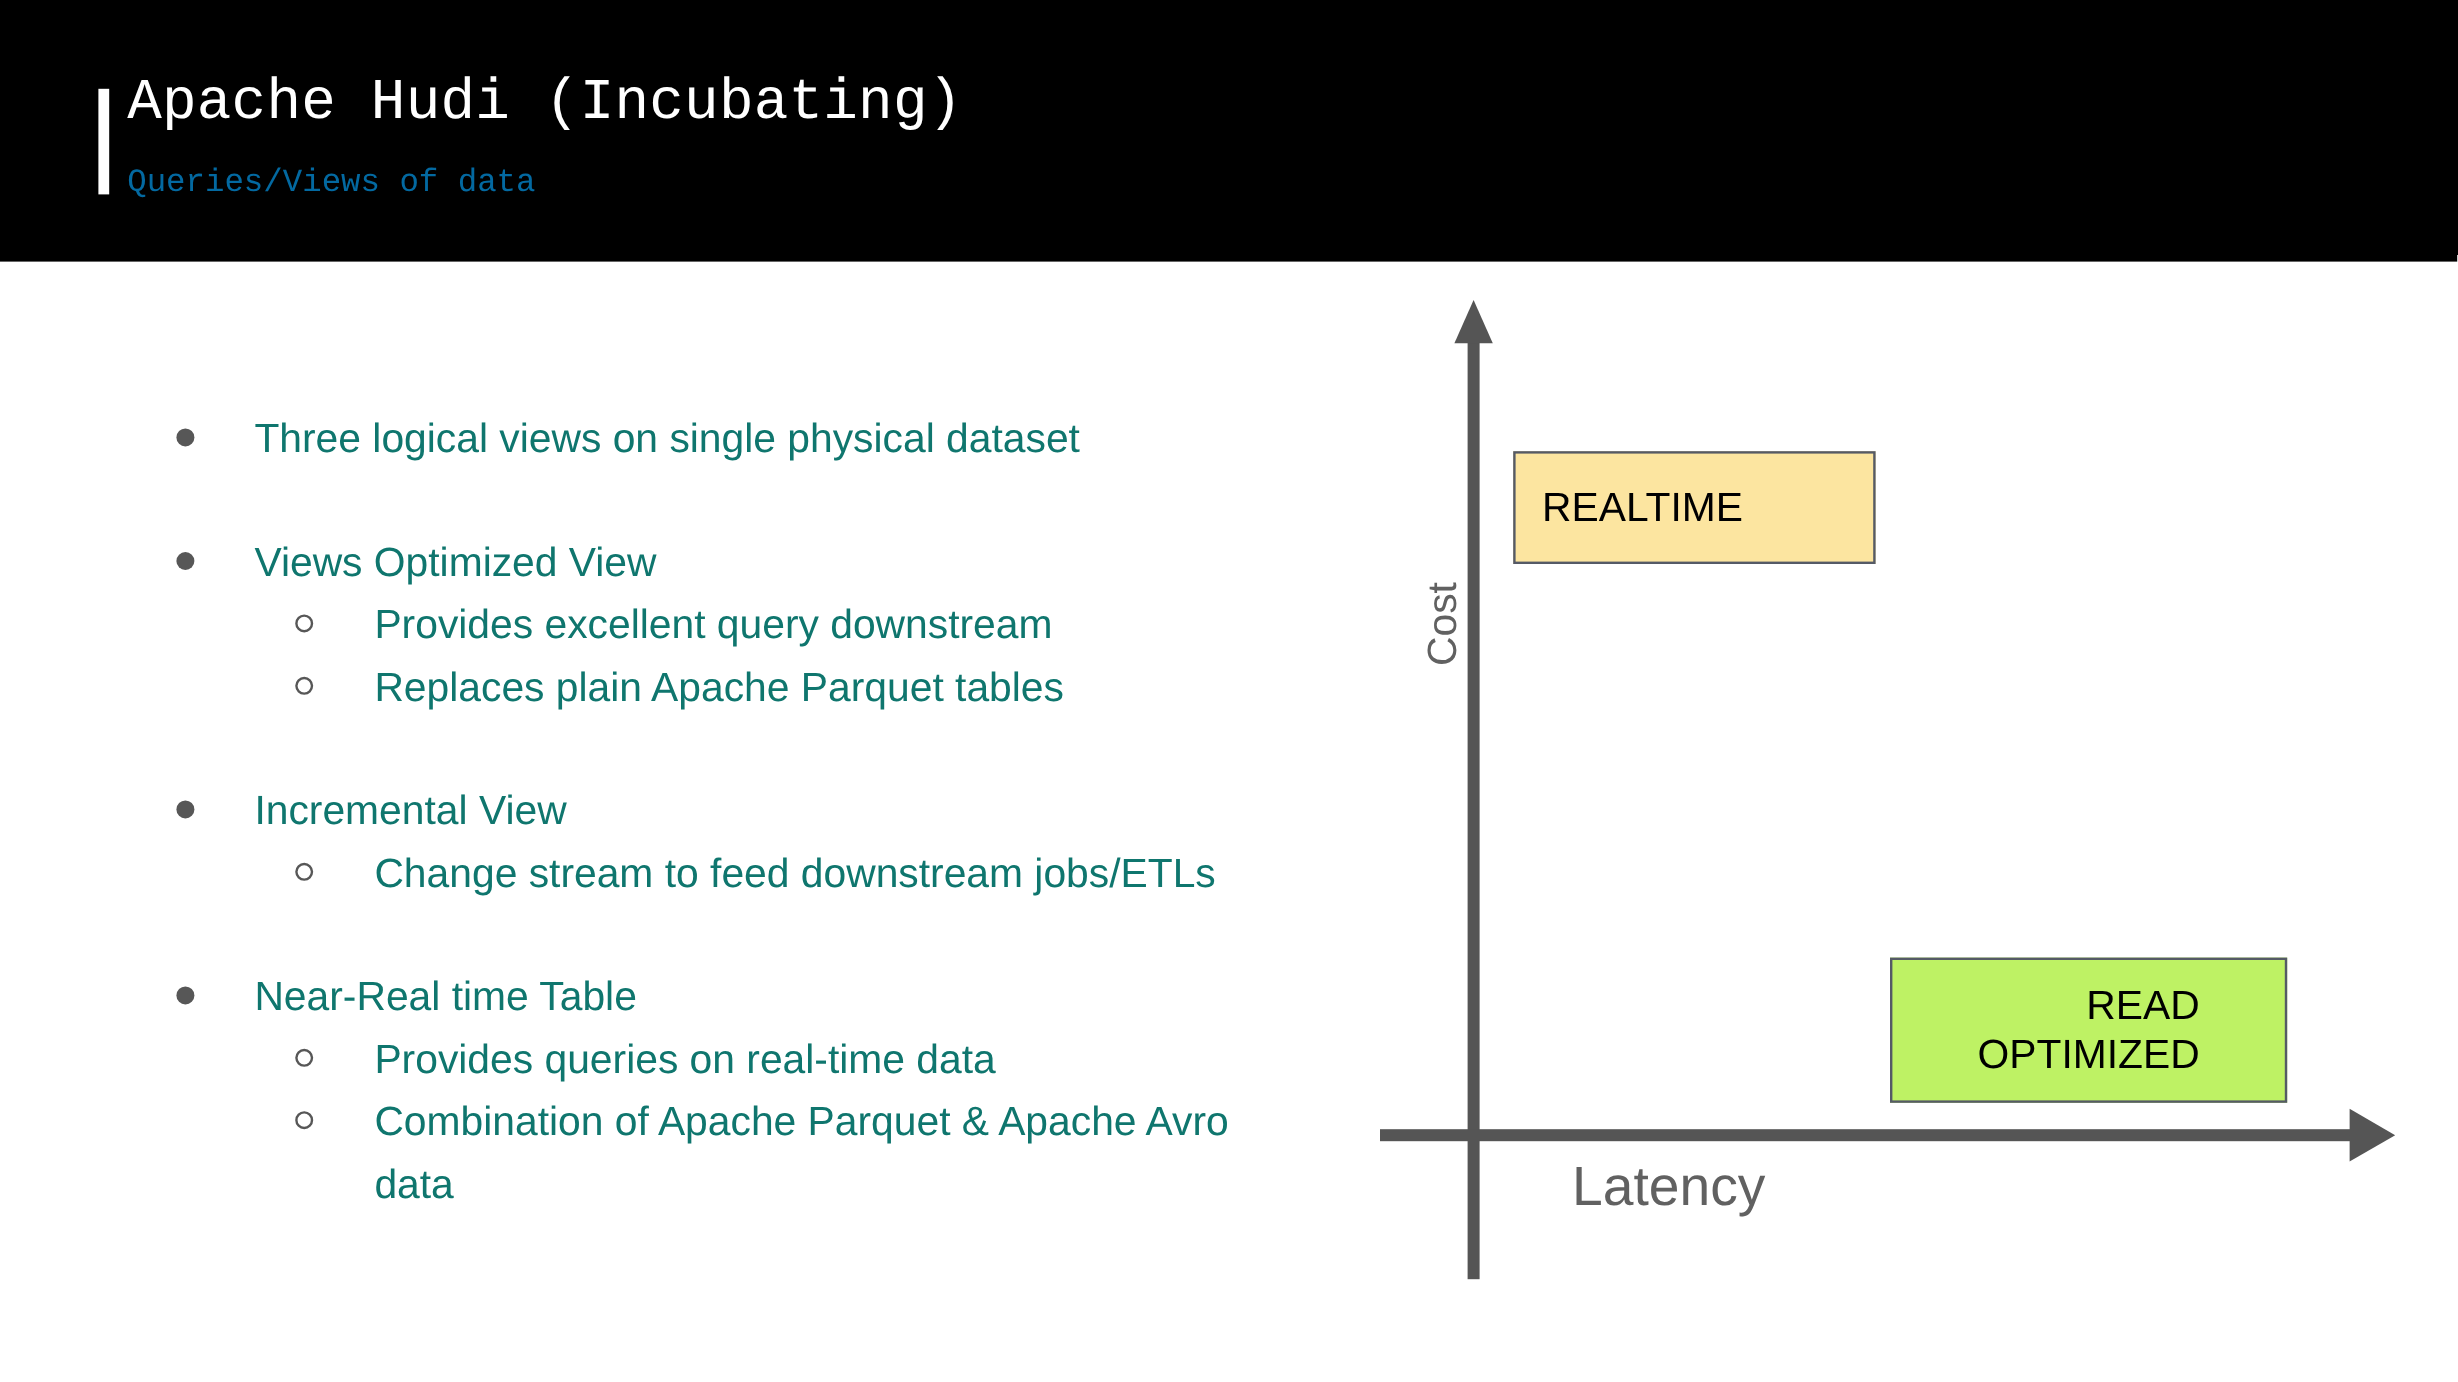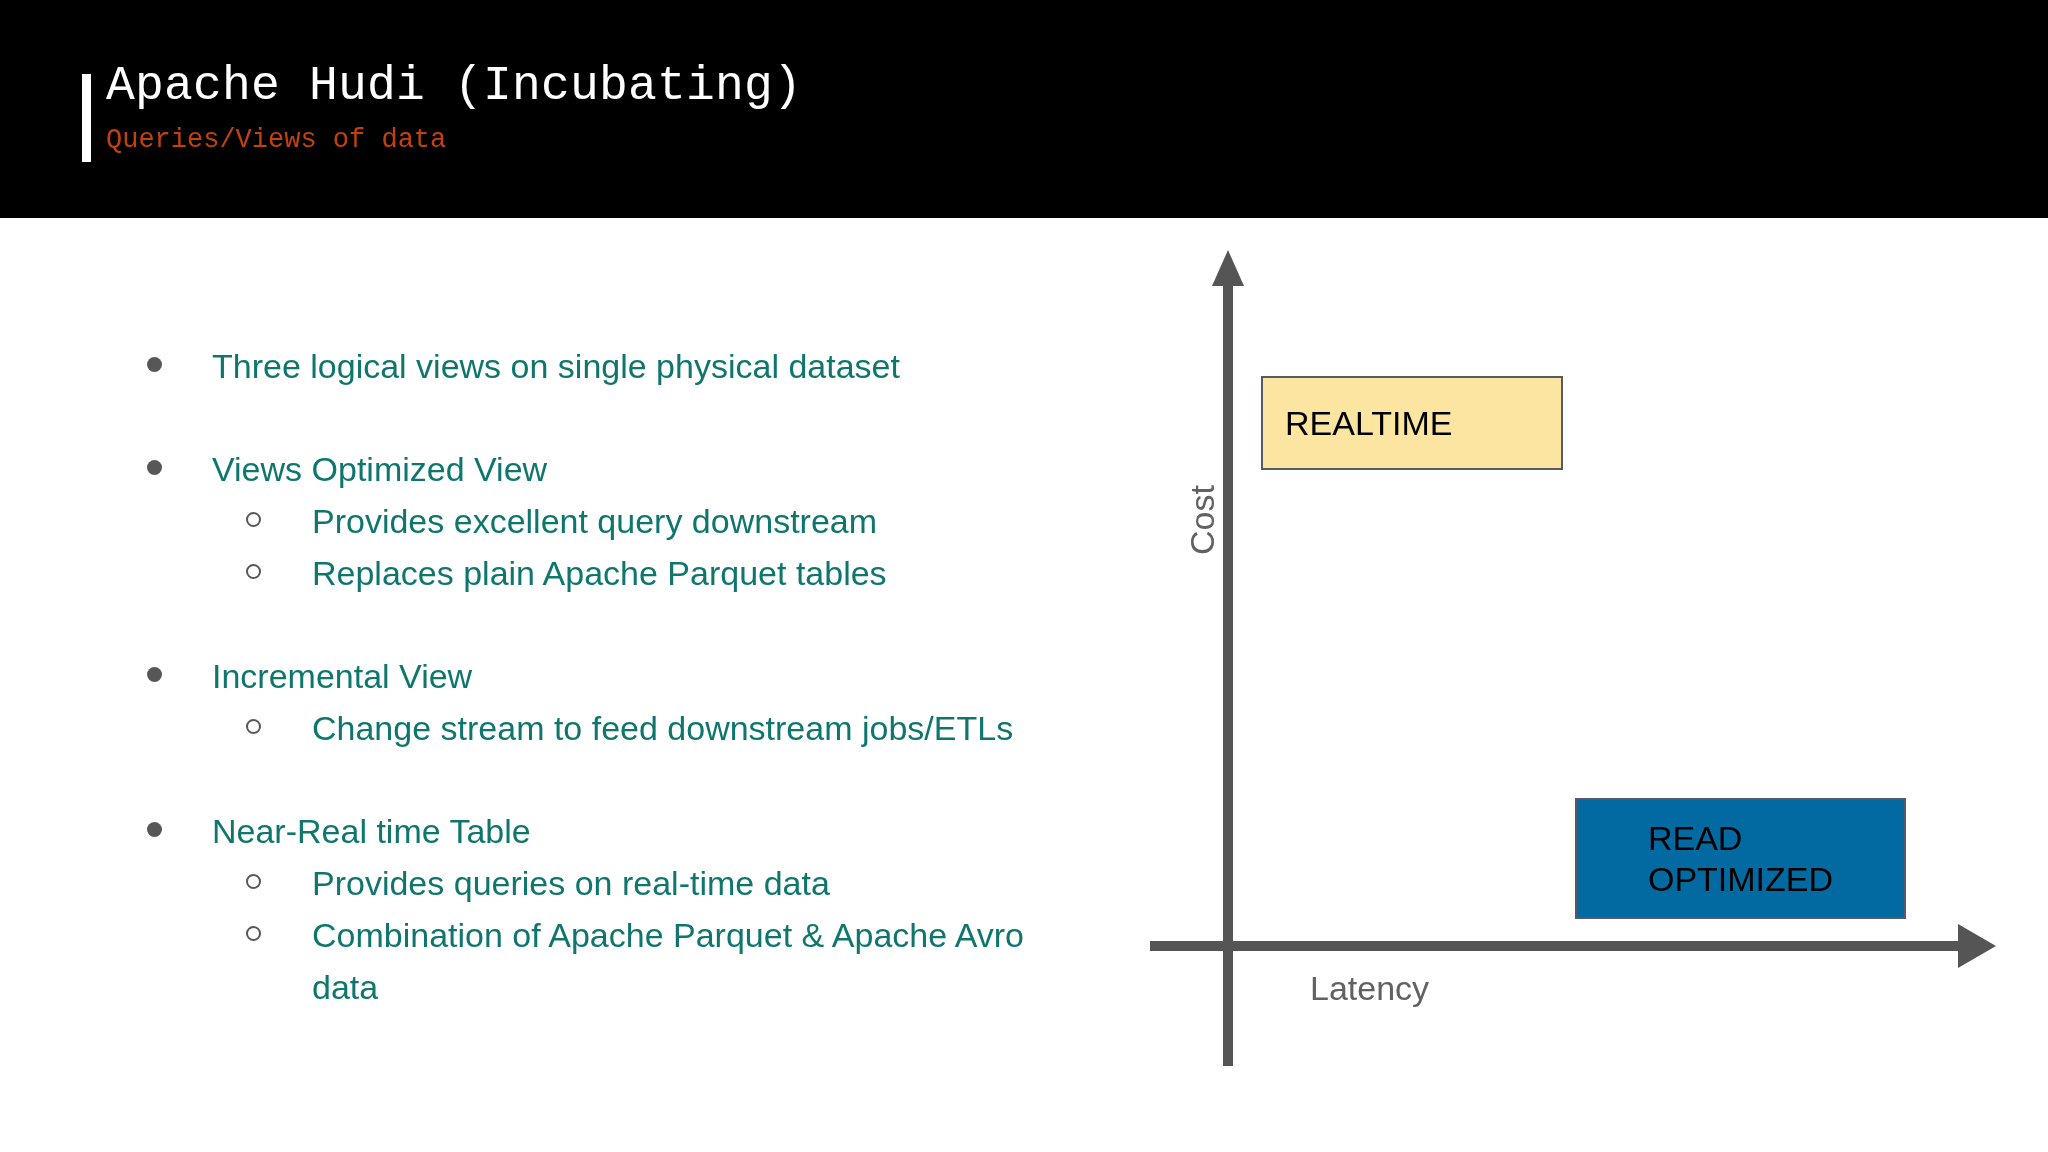--- a/index.html
+++ b/index.html
@@ -41,22 +41,22 @@
     color: #ffffff;
     font-size: 48px;
     line-height: 60px;
     font-weight: 400;
     letter-spacing: 0.2px;
     white-space: nowrap;
   }
   #header-subtitle {
     position: absolute;
     left: 106px;
-    top: 123px;
-    color: #c2410c;
+    top: 136px;
+    color: #0369a1;
     font-size: 27px;
     line-height: 34px;
     font-weight: 400;
     white-space: nowrap;
   }
 
   
   #bullets {
     position: absolute;
     left: 130px;
@@ -167,21 +167,21 @@
     font-size: 34px;
     line-height: 40px;
     transform: rotate(-90deg);
     transform-origin: center center;
   }
   #label-latency {
     position: absolute;
     left: 160px;
     top: 718px;
     color: #616161;
-    font-size: 34px;
+    font-size: 46px;
     line-height: 40px;
   }
   .box {
     position: absolute;
     box-sizing: border-box;
     border: 2px solid #555a66;
     display: flex;
     align-items: center;
     font-size: 34px;
     line-height: 41px;
@@ -194,23 +194,23 @@
     height: 94px;
     background: #fce5a0;
     justify-content: flex-start;
     padding-left: 22px;
   }
   #box-read-optimized {
     left: 425px;
     top: 548px;
     width: 331px;
     height: 121px;
-    background: #0369a1;
+    background: #bef264;
     justify-content: center;
-    text-align: left;
+    text-align: right;
     white-space: pre-line;
   }
 </style>
 </head>
 <body>
 
 <div id="slide">
 
   <div id="header">
     <div id="header-accent"></div>

